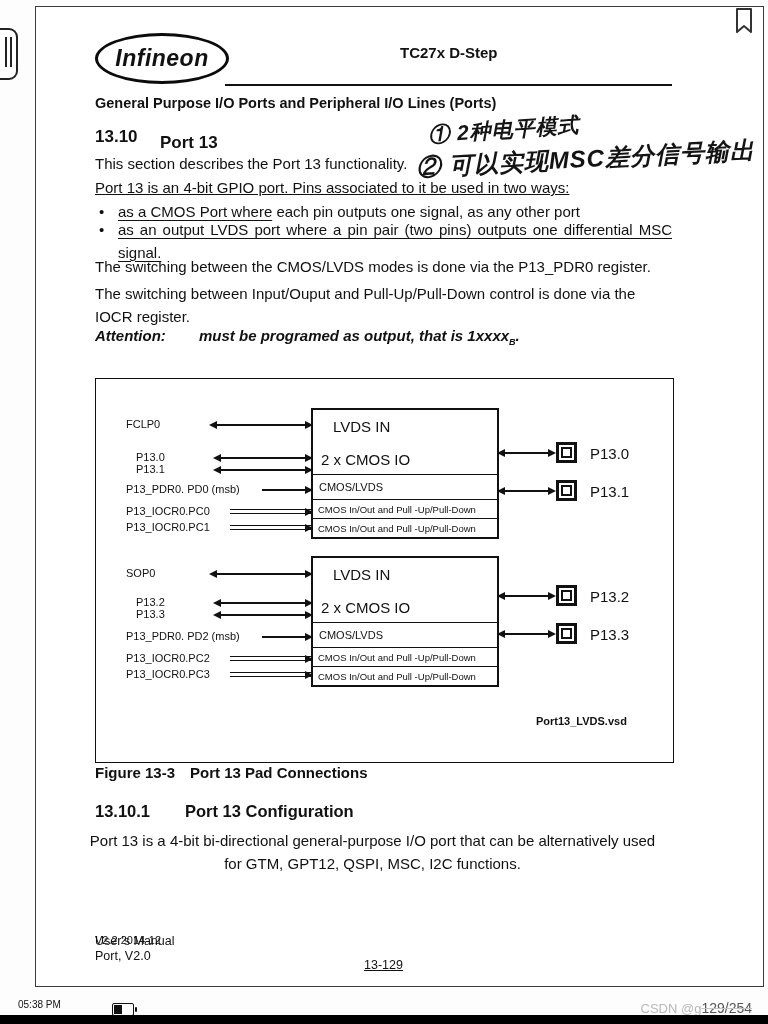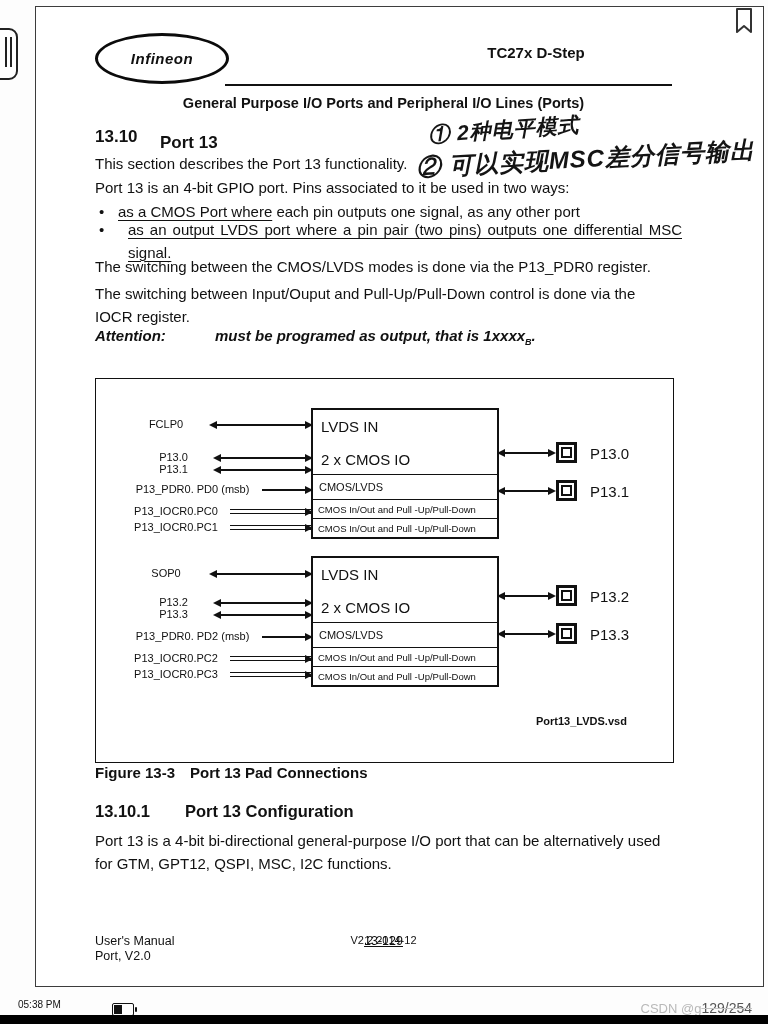--- a/index.html
+++ b/index.html
@@ -5,39 +5,39 @@
   html,body{margin:0;padding:0}
   body{
     width:768px;height:1024px;position:relative;overflow:hidden;
     background:#fdfdfd;color:#111;
     font-family:"Liberation Sans",sans-serif;
   }
   .abs{position:absolute}
   .txt{font-size:15px;line-height:1.5}
   .b{font-weight:bold}
   .bi{font-weight:bold;font-style:italic}
-  .right{text-align:center}
+  .right{text-align:left}
   .center{text-align:center}
   .pen-underline{text-decoration:underline;text-underline-offset:3px;text-decoration-thickness:1px}
   .hand{font-style:italic;font-weight:bold;color:#141414;white-space:nowrap;letter-spacing:1px}
   
   .page-frame{border:1px solid #3c3c3c;background:#fff}
   
   .rule{background:#111}
   
   .logo-ellipse{
     width:128px;height:45px;border:3px solid #0b0b0b;border-radius:50%;
     display:flex;align-items:center;justify-content:center;background:#fff;
   }
-  .logo-ellipse span{font-style:italic;font-weight:bold;font-size:15px;letter-spacing:0.5px}
+  .logo-ellipse span{font-style:italic;font-weight:bold;font-size:23px;letter-spacing:0.5px}
   
   .fig{border:1.6px solid #111;background:#fff}
   .blk{border:2px solid #111;box-sizing:border-box;display:flex;flex-direction:column;background:#fff}
   .blk .title-area{flex:1;position:relative}
-  .blk .t1{position:absolute;left:8px;top:8px;font-size:15px}
+  .blk .t1{position:absolute;left:20px;top:8px;font-size:15px}
   .blk .t2{position:absolute;left:8px;top:41px;font-size:15px}
   .blk .row-mode{height:25px;border-top:1.6px solid #111;font-size:11px;padding:6px 0 0 6px;box-sizing:border-box}
   .blk .row-ctrl{height:19px;border-top:1.6px solid #111;font-size:9.5px;padding:4px 0 0 5px;box-sizing:border-box;white-space:nowrap}
   .sig{position:absolute;font-size:11px;white-space:nowrap}
   .line{position:absolute;height:1.6px;background:#111}
   .ar::after{content:"";position:absolute;right:-2px;top:50%;transform:translateY(-50%);
     width:0;height:0;border-left:8px solid #111;border-top:4.5px solid transparent;border-bottom:4.5px solid transparent}
   .al::before{content:"";position:absolute;left:-2px;top:50%;transform:translateY(-50%);
     width:0;height:0;border-right:8px solid #111;border-top:4.5px solid transparent;border-bottom:4.5px solid transparent}
   .bus{position:absolute;height:5px;border-top:1.5px solid #111;border-bottom:1.5px solid #111;box-sizing:border-box;background:#fff}
@@ -76,34 +76,34 @@
 <div class="abs rule" style="left:225px;top:84px;width:447px;height:2px;"></div>
 <div class="abs b right" style="left:95px;top:95px;width:577px;font-size:14.5px;">General Purpose I/O Ports and Peripheral I/O Lines (Ports)</div>
 
 <div class="abs b" style="left:95px;top:127px;font-size:17px;">13.10</div>
 <div class="abs b" style="left:160px;top:133px;font-size:17px;">Port 13</div>
 
 <div class="abs hand" style="left:428px;top:116px;font-size:21px;transform:rotate(-4deg);">① 2种电平模式</div>
 <div class="abs hand" style="left:416px;top:143px;font-size:24px;transform:rotate(-3deg);">② 可以实现MSC差分信号输出</div>
 
 <div class="abs txt" style="left:95px;top:153px;width:577px;">This section describes the Port 13 functionality.</div>
-<div class="abs txt" style="left:95px;top:177px;width:577px;">Port 13 is an 4-bit GPIO port. Pins associated to it be used in two ways:</div>
+<div class="abs txt" style="left:95px;top:177px;width:577px;text-decoration:underline;">Port 13 is an 4-bit GPIO port. Pins associated to it be used in two ways:</div>
 
 <div class="abs txt" style="left:99px;top:201px;">•</div>
 <div class="abs txt" style="left:118px;top:201px;width:554px;"><span class="pen-underline">as a CMOS Port where</span><span> each pin outputs one signal, as any other port</span></div>
 
 <div class="abs txt" style="left:99px;top:219px;">•</div>
-<div class="abs txt pen-underline" style="left:128px;top:219px;width:554px;text-align:justify;">as an output LVDS port where a pin pair (two pins) outputs one differential MSC signal.</div>
+<div class="abs txt pen-underline" style="left:118px;top:219px;width:554px;text-align:justify;">as an output LVDS port where a pin pair (two pins) outputs one differential MSC signal.</div>
 
 <div class="abs txt" style="left:95px;top:256px;width:577px;">The switching between the CMOS/LVDS modes is done via the P13_PDR0 register.</div>
 <div class="abs txt" style="left:95px;top:283px;width:577px;">The switching between Input/Ouput and Pull-Up/Pull-Down control is done via the IOCR register.</div>
 
 <div class="abs bi txt" style="left:95px;top:325px;">Attention:</div>
 <div class="abs bi txt" style="left:175px;top:325px;width:505px;">
-  <div style="margin-left:40px;"><span>must be programed as output, that is 1xxxx</span><sub>B</sub><span>.</span></div>
+  <div style="margin-left:24px;"><span>must be programed as output, that is 1xxxx</span><sub>B</sub><span>.</span></div>
 </div>
 
 <div class="abs fig" style="left:95px;top:378px;width:577px;height:383px;">
 
   <div class="blk abs" style="left:215px;top:29px;width:188px;height:131px;">
     <div class="title-area">
       <div class="t1">LVDS IN</div>
       <div class="t2">2 x CMOS IO</div>
     </div>
     <div class="row-mode">CMOS/LVDS</div>
@@ -174,25 +174,25 @@
   <div class="pad-label" style="left:494px;top:247px;">P13.3</div>
 
   <div class="sig" style="left:440px;top:336px;font-weight:bold;">Port13_LVDS.vsd</div>
 </div>
 
 <div class="abs b" style="left:95px;top:764px;font-size:15px;">Figure 13-3</div>
 <div class="abs b" style="left:190px;top:764px;font-size:15px;">Port 13 Pad Connections</div>
 
 <div class="abs b" style="left:95px;top:802px;font-size:16.5px;">13.10.1</div>
 <div class="abs b" style="left:185px;top:802px;font-size:16.5px;">Port 13 Configuration</div>
-<div class="abs txt" style="left:95px;top:830px;width:577px;">Port 13 is a 4-bit bi-directional general-purpose I/O port that can be alternatively used for GTM, GPT12, QSPI, MSC, I2C functions.</div>
+<div class="abs txt" style="left:84px;top:830px;width:577px;text-align:center;">Port 13 is a 4-bit bi-directional general-purpose I/O port that can be alternatively used for GTM, GPT12, QSPI, MSC, I2C functions.</div>
 
 <div class="abs" style="left:95px;top:934px;font-size:12.5px;">User's Manual</div>
 <div class="abs" style="left:95px;top:949px;font-size:12.5px;">Port, V2.0</div>
-<div class="abs center" style="left:95px;top:934px;width:577px;font-size:12.5px;text-decoration:underline;">13-129</div>
+<div class="abs center" style="left:95px;top:958px;width:577px;font-size:12.5px;text-decoration:underline;">13-129</div>
 <div class="abs right" style="left:95px;top:934px;width:577px;font-size:11px;">V2.2 2014-12</div>
 
 <div class="abs" style="left:18px;top:999px;font-size:10px;">05:38 PM</div>
 <div class="battery" style="left:112px;top:1003px;"></div>
 <div class="abs" style="right:16px;top:999px;white-space:nowrap;">
   <span class="watermark">CSDN @g</span><span class="page-num">129/254</span>
 </div>
 
 <div class="abs nav-bar" style="left:0;top:1015px;width:768px;height:9px;"></div>
 

